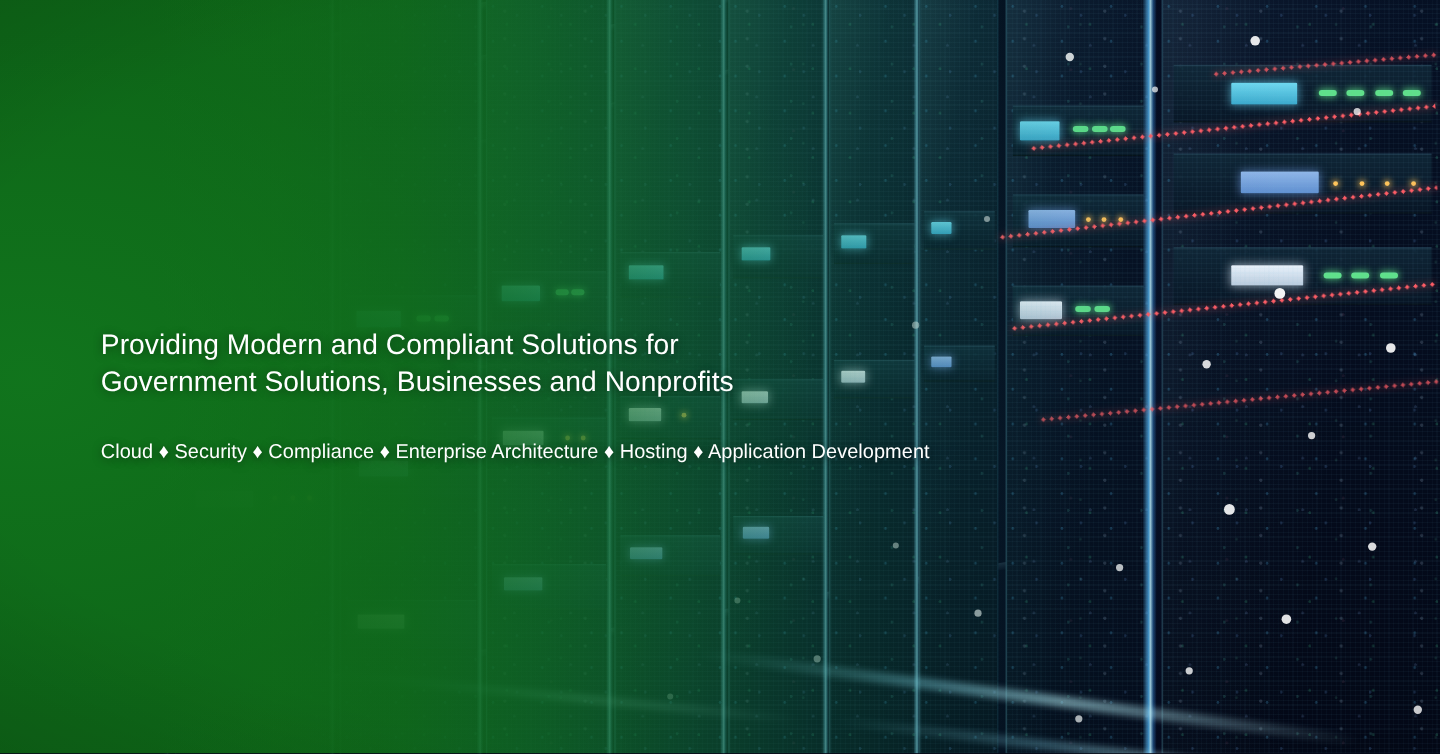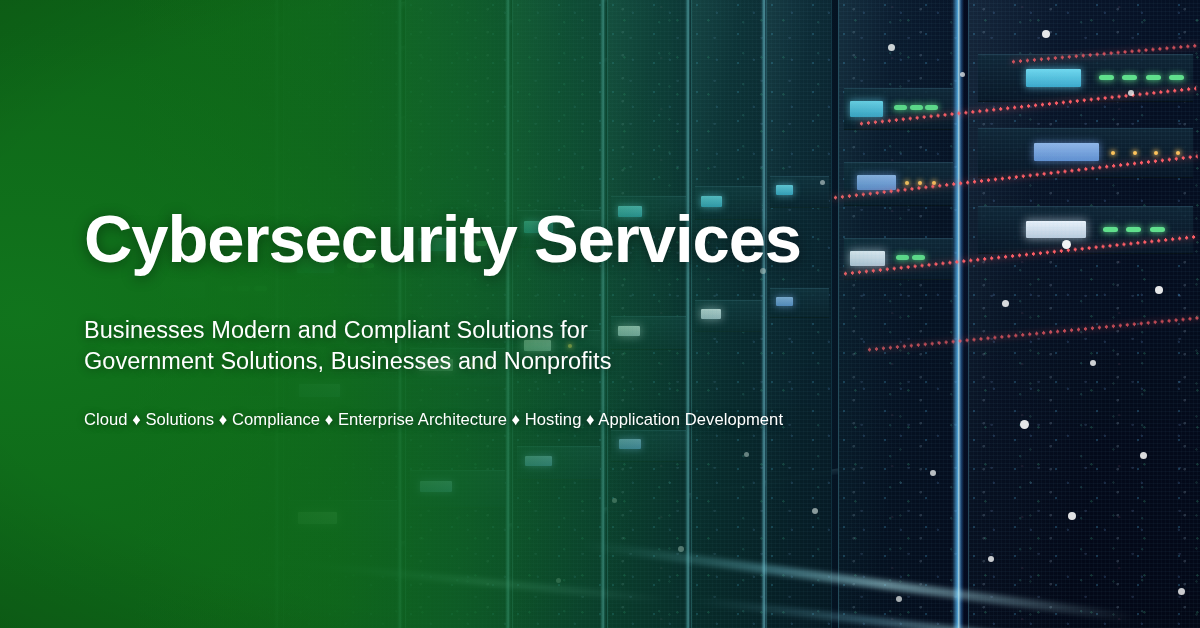--- a/index.html
+++ b/index.html
@@ -410,26 +410,25 @@
     <div class="streak" style="left:690px; top:596px; width:510px; height:8px; transform:rotate(6.5deg); opacity:.55;"></div>
   </div>
 
   <div class="green-wash"></div>
   <div class="green-soft"></div>
   <div class="vignette"></div>
 
   <div class="content">
 
     <h1 class="headline">
-      <span class="l2">Cybersecurity Services</span>
     </h1>
 
     <p class="subhead">
-      <span>Businesses Modern and Compliant Solutions for</span>
+      <span>Providing Modern and Compliant Solutions for</span>
       <span class="s2">Government Solutions, Businesses and Nonprofits</span>
     </p>
 
     <p class="services">
-      <span>Cloud ♦ Solutions ♦ Compliance ♦ Enterprise Architecture ♦ Hosting ♦ Application Development</span>
+      <span>Cloud ♦ Security ♦ Compliance ♦ Enterprise Architecture ♦ Hosting ♦ Application Development</span>
     </p>
 
   </div>
 </div>
 
 </body></html>

